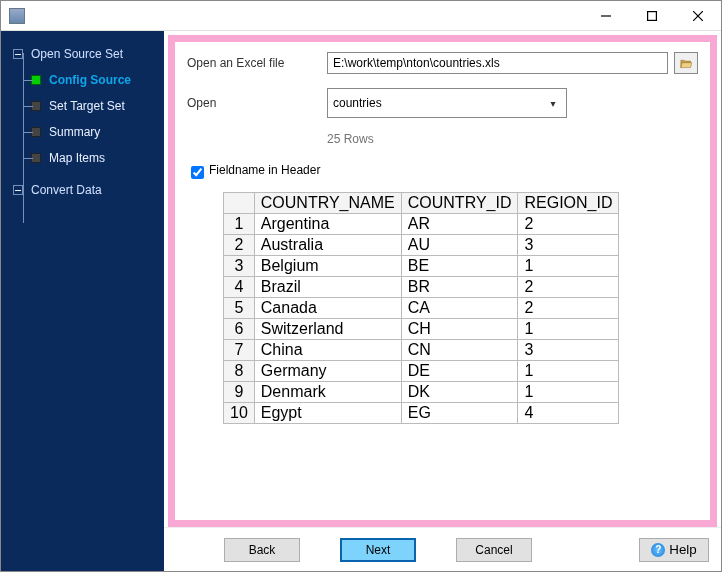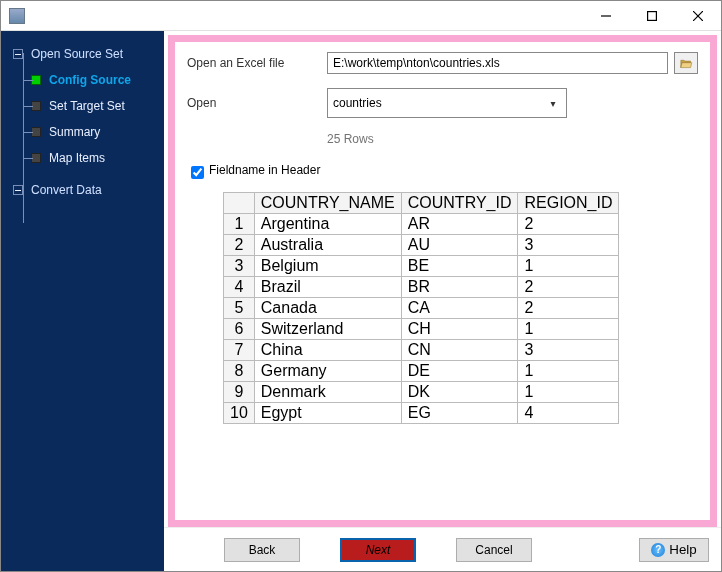--- a/index.html
+++ b/index.html
@@ -204,22 +204,21 @@
     width: 76px; height: 24px;
     border: 1px solid #adadad;
     background: #e1e1e1;
     display: flex; align-items: center; justify-content: center;
     font-family: inherit;
     font-size: 12px;
     cursor: default;
   }
   .wiz-btn.primary {
     border: 2px solid #0a64ad;
-    background: #b91c1c;
-    font-style: italic;
+    background: #7dd3fc;
   }
   .help-btn {
     width: 70px; height: 24px;
     border: 1px solid #adadad;
     background: #e1e1e1;
     display: flex; align-items: center; justify-content: center;
     gap: 4px;
   }
   .help-icon {
     width: 14px; height: 14px;

